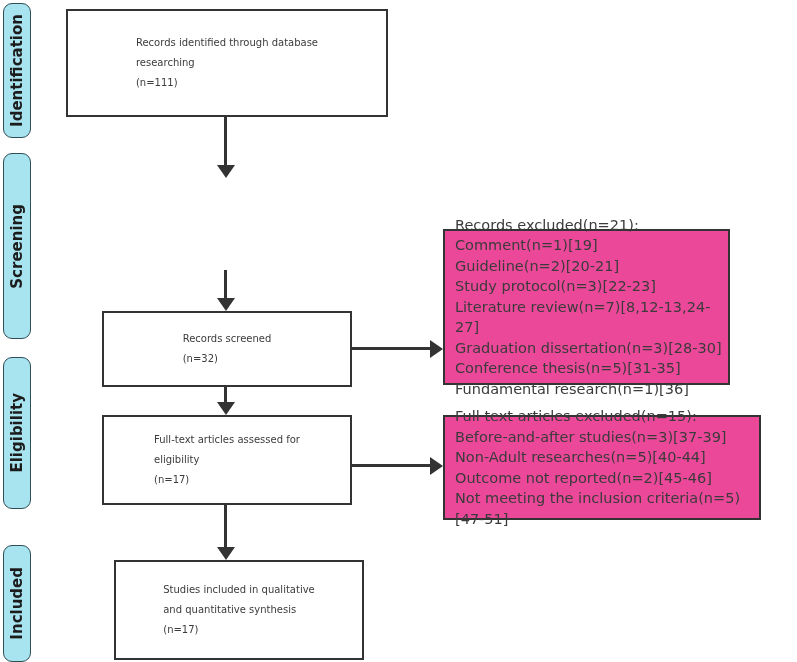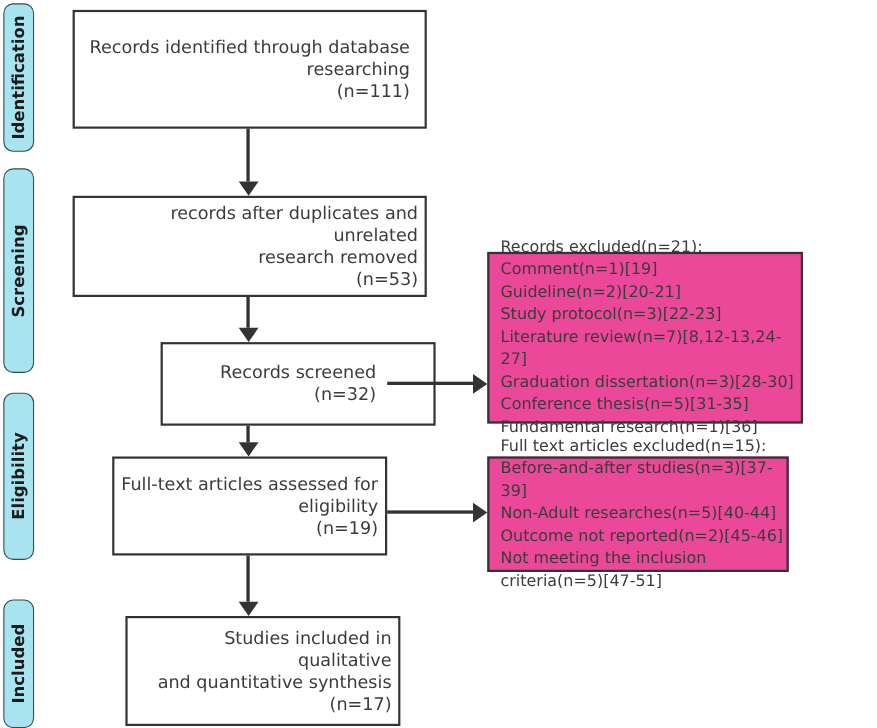--- a/index.html
+++ b/index.html
@@ -46,24 +46,24 @@
   .flow-box {
     position: absolute;
     box-sizing: border-box;
     background: #ffffff;
     border: 2.5px solid #333333;
     display: flex;
     align-items: center;
     justify-content: center;
   }
   .flow-box .box-text {
-    font-size: 16px;
+    font-size: 10px;
     line-height: 20px;
     color: #3b3b3b;
-    text-align: right;
+    text-align: left;
     white-space: pre-line;
     padding: 0 6px;
     font-family: "DejaVu Sans", sans-serif;
   }
 
   
   .side-box {
     position: absolute;
     box-sizing: border-box;
     background: #ec4899;
@@ -130,55 +130,50 @@
   <div class="stage-tab" style="top:545px; height:117px;">
     <span class="stage-label">Included</span>
   </div>
 
   <div class="flow-box" style="left:66px; top:9px; width:322px; height:108px;">
     <span class="box-text">Records identified through database
 researching
 (n=111)</span>
   </div>
 
-  <div class="flow-box" style="left:66px; top:178px; width:322px; height:92px;">
-    <span class="box-text">records after duplicates and unrelated
-research removed
-(n=53)</span>
-  </div>
 
-  <div class="flow-box" style="left:102px; top:311px; width:250px; height:76px;margin-left:44px;">
+  <div class="flow-box" style="left:102px; top:311px; width:250px; height:76px;">
     <span class="box-text">Records screened
 (n=32)</span>
   </div>
 
   <div class="flow-box" style="left:102px; top:415px; width:250px; height:90px;">
     <span class="box-text">Full-text  articles assessed for
 eligibility
-(n=19)</span>
+(n=17)</span>
   </div>
 
   <div class="flow-box" style="left:102px; top:560px; width:250px; height:100px;margin-left:12px;">
     <span class="box-text">Studies included in qualitative
 and quantitative synthesis
 (n=17)</span>
   </div>
 
   <div class="side-box" style="left:443px; top:229px; width:287px; height:156px;">
     <span class="box-text">Records excluded(n=21):
 Comment(n=1)[19]
 Guideline(n=2)[20-21]
 Study protocol(n=3)[22-23]
 Literature review(n=7)[8,12-13,24-27]
 Graduation dissertation(n=3)[28-30]
 Conference thesis(n=5)[31-35]
 Fundamental research(n=1)[36]</span>
   </div>
 
-  <div class="side-box" style="left:443px; top:415px; width:274px; height:105px;">
+  <div class="side-box" style="left:443px; top:415px; width:318px; height:105px;">
     <span class="box-text">Full text articles excluded(n=15):
 Before-and-after studies(n=3)[37-39]
 Non-Adult researches(n=5)[40-44]
 Outcome not reported(n=2)[45-46]
 Not meeting the inclusion criteria(n=5)[47-51]</span>
   </div>
 
   <div class="conn-v" style="left:224px; top:117px; height:48px;"></div>
   <div class="arrow-down" style="left:216.5px; top:165px;"></div>
 

